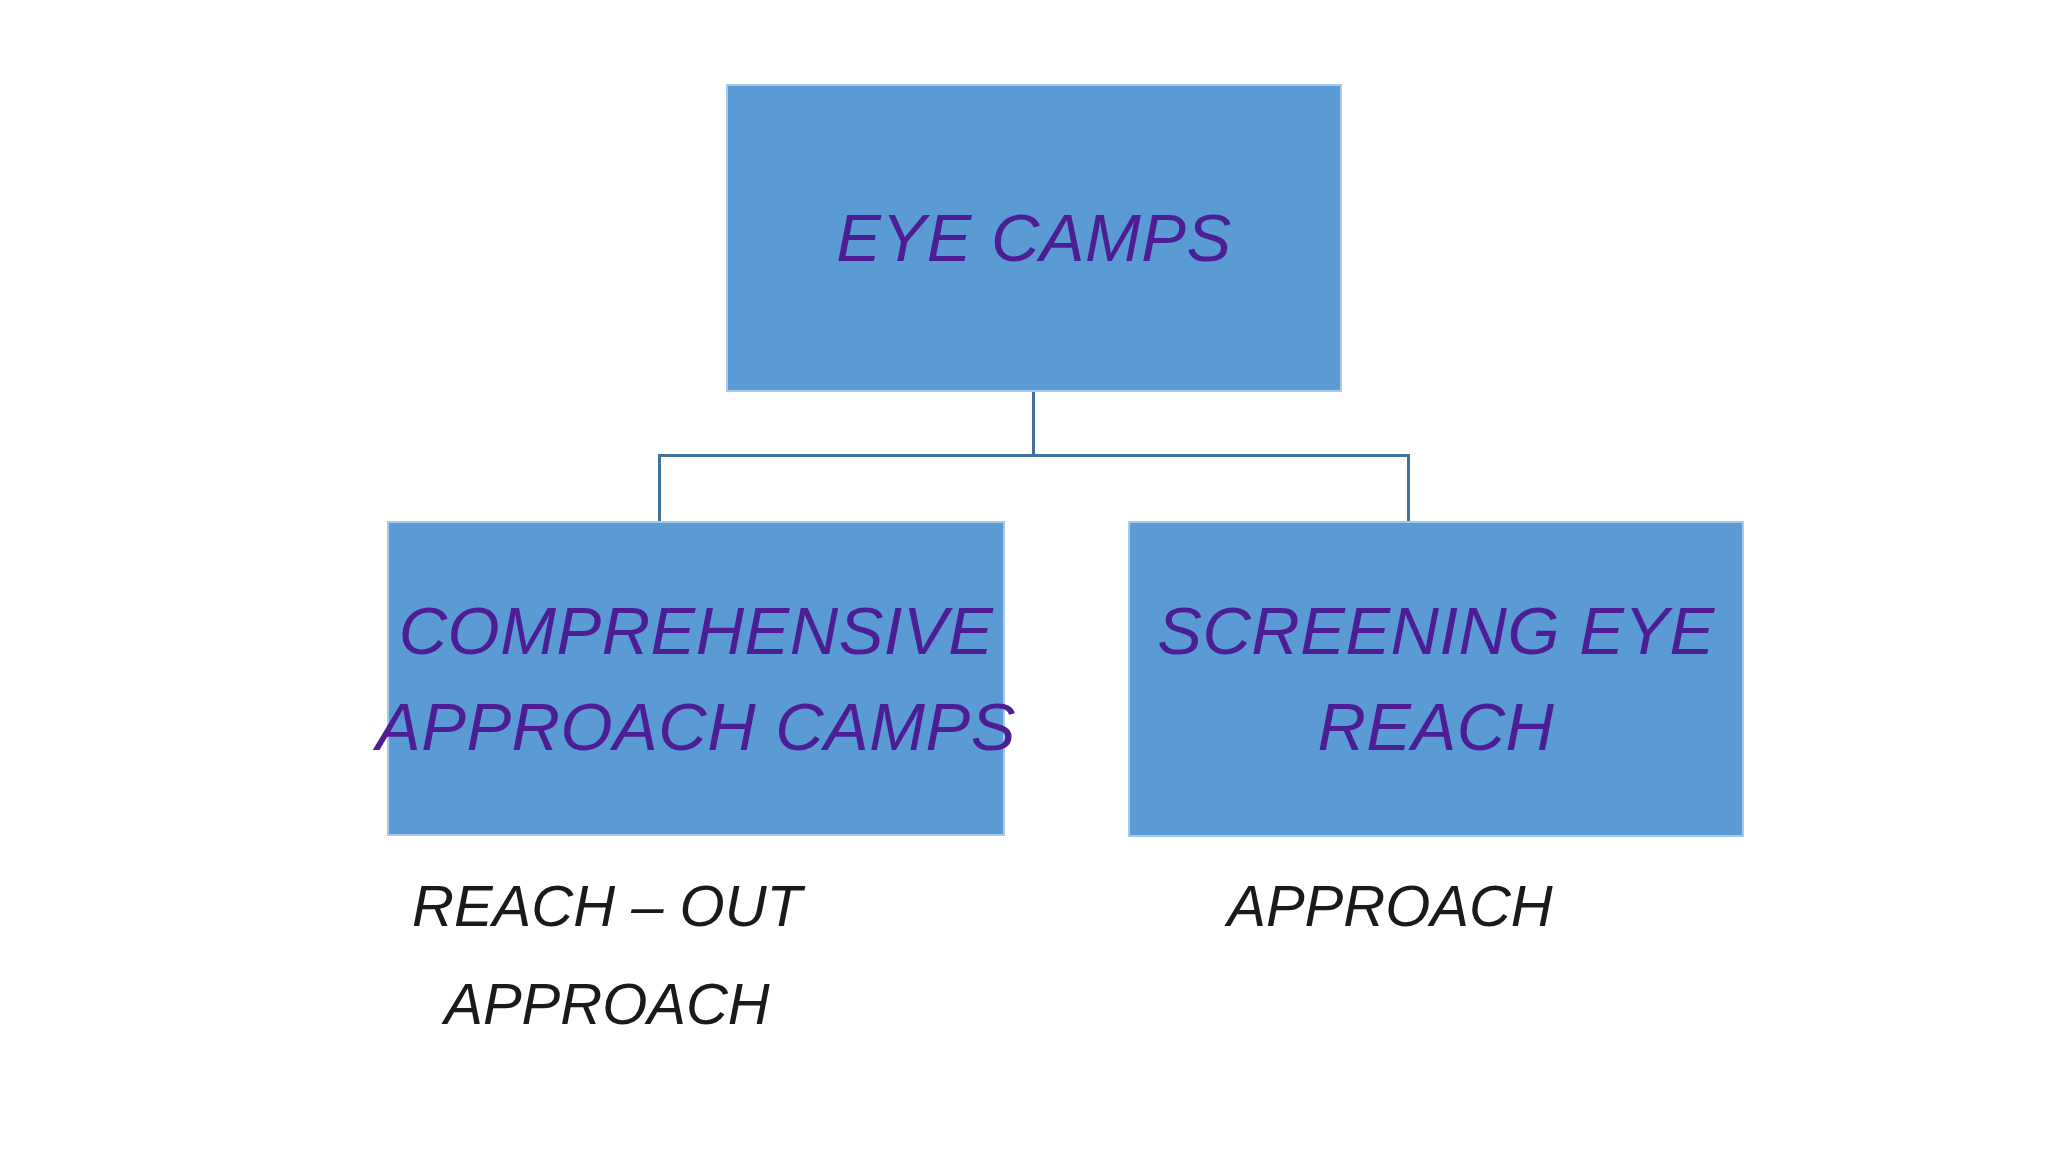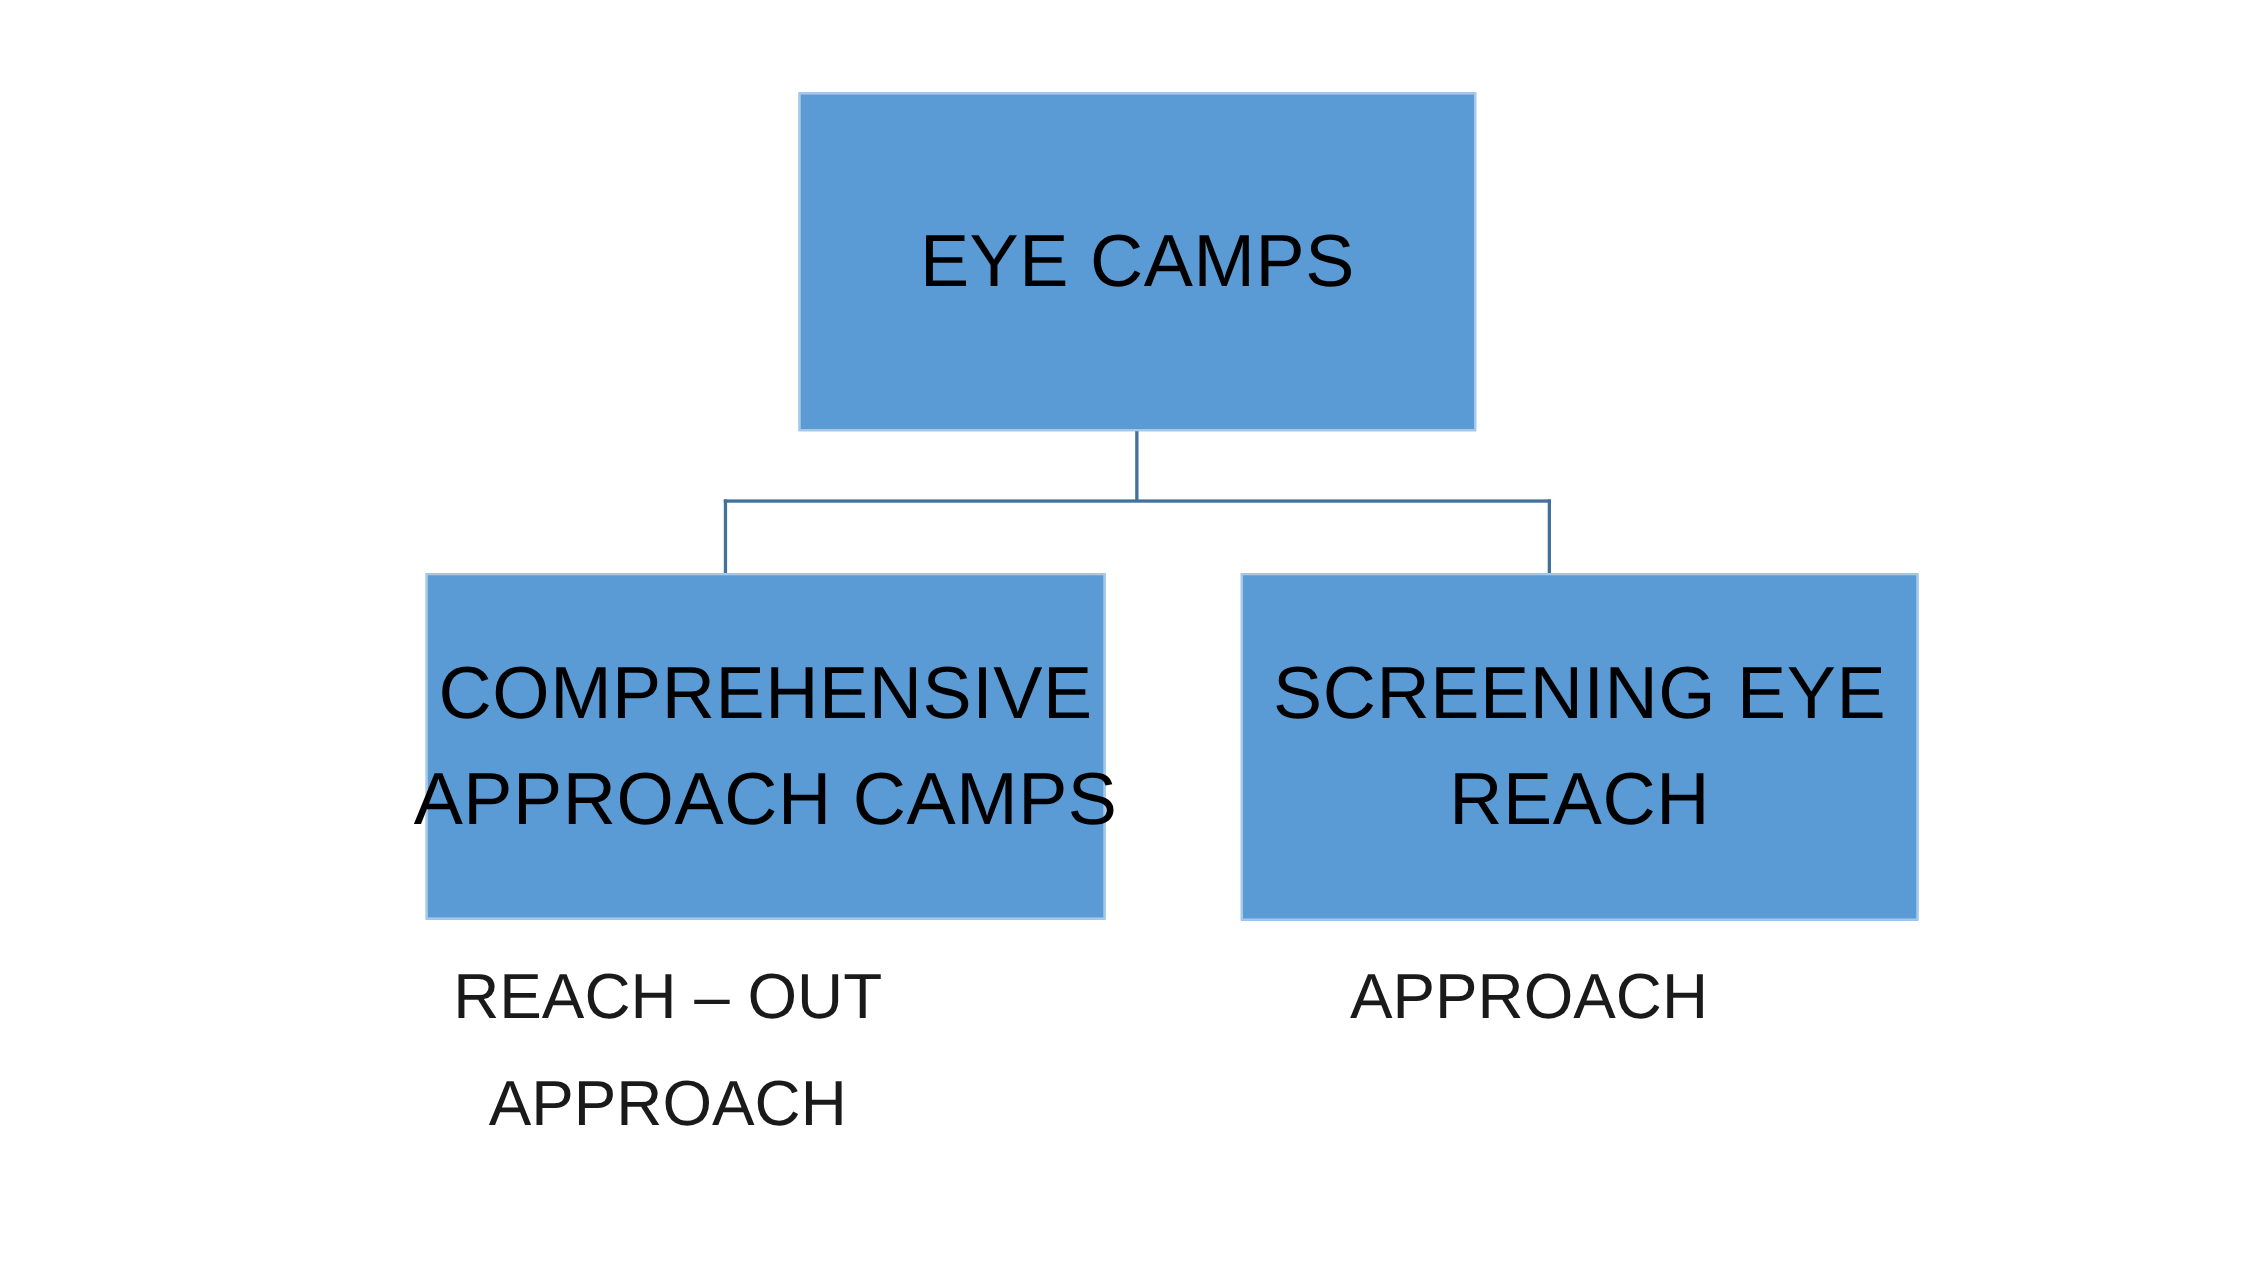--- a/index.html
+++ b/index.html
@@ -18,21 +18,22 @@
   .box {
     position: absolute;
     box-sizing: border-box;
     background: #5B9BD5;
     border: 2px solid #A6C9E8;
     display: flex;
     flex-direction: column;
     align-items: center;
     justify-content: center;
     text-align: center;
-    color: #000000;
+    color: #4c1d95;
+    font-style: italic;
   }
   .box .box-line {
     white-space: nowrap;
     font-size: 67px;
     line-height: 96px;
     font-weight: 400;
     letter-spacing: 0.5px;
   }
   .box-root   { left: 726px;  top: 84px;  width: 616px; height: 308px; }
   .box-left   { left: 351px;  top: 521px; width: 618px; height: 315px; margin-left: 36px; }
@@ -45,20 +46,21 @@
   .conn-stub      { left: 1032px; top: 392px; width: 3px;   height: 63px; }
   .conn-horiz     { left: 658px;  top: 454px; width: 752px; height: 3px;  }
   .conn-drop-left { left: 658px;  top: 454px; width: 3px;   height: 69px; }
   .conn-drop-right{ left: 1407px; top: 454px; width: 3px;   height: 69px; }
 
   .caption {
     position: absolute;
     width: 620px;
     text-align: center;
     color: #1a1a1a;
+    font-style: italic;
   }
   .caption .caption-line {
     white-space: nowrap;
     font-size: 58px;
     line-height: 98px;
     font-weight: 400;
   }
   .caption-left  { left: 297px;  top: 857px; }
   .caption-right { left: 1080px; top: 857px; }
 </style>

